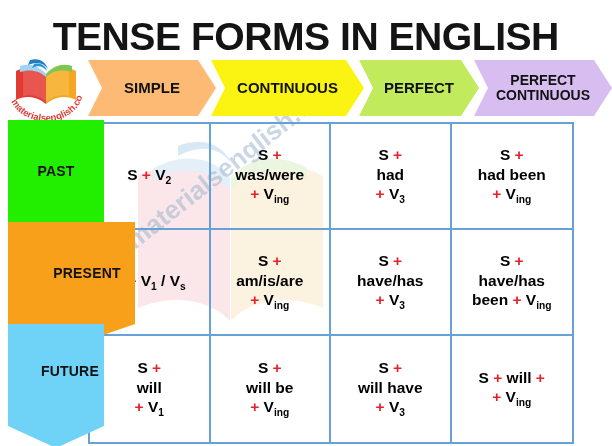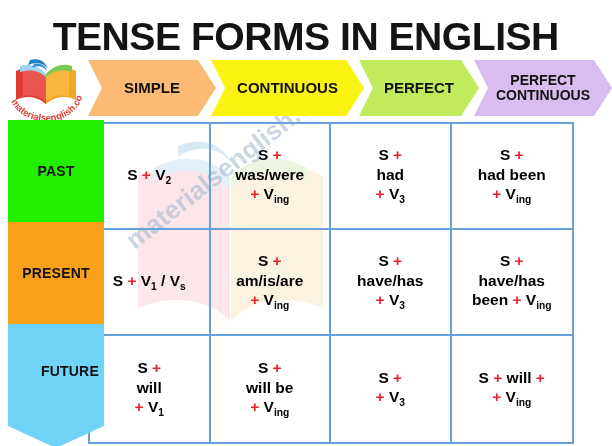--- a/index.html
+++ b/index.html
@@ -220,21 +220,21 @@
         <span>PERFECT</span><br>
         <span>CONTINUOUS</span>
       </span>
     </div>
   </div>
 
   <div id="row-labels">
     <div class="row-head" style="top:0px;height:124px;background:#22ee00;">
       <span style="margin-bottom:22px;">PAST</span>
     </div>
-    <div class="row-head" style="top:102px;height:124px;background:#f9a01b;">
+    <div class="row-head" style="top:102px;height:124px;background:#f9a01b;padding-left:31px;">
       <span style="margin-bottom:22px;">PRESENT</span>
     </div>
     <div class="row-head" style="top:204px;height:124px;background:#6fd2f7;">
       <span style="margin-bottom:30px;padding-left:28px;">FUTURE</span>
     </div>
   </div>
 
   <div id="table">
       <div class="cell" aria-label="S + V2">
         <span class="ln"><span>S</span><span class="plus"> + </span><span>V</span><span class="sub">2</span></span>
@@ -277,20 +277,21 @@
         <span class="ln"><span>will</span></span>
         <span class="ln"><span class="plus">+ </span><span>V</span><span class="sub">1</span></span>
       </div>
       <div class="cell" aria-label="S + will be + Ving">
         <span class="ln"><span>S</span><span class="plus"> +</span></span>
         <span class="ln"><span>will be</span></span>
         <span class="ln"><span class="plus">+ </span><span>V</span><span class="sub">ing</span></span>
       </div>
       <div class="cell" aria-label="S + will have + V3">
         <span class="ln"><span>S</span><span class="plus"> +</span></span>
+        <span class="ln"><span>will have</span></span>
         <span class="ln"><span class="plus">+ </span><span>V</span><span class="sub">3</span></span>
       </div>
       <div class="cell" aria-label="S + will + have been + Ving">
         <span class="ln"><span>S</span><span class="plus"> + </span><span>will</span><span class="plus"> +</span></span>
         <span class="ln"><span class="plus">+ </span><span>V</span><span class="sub">ing</span></span>
       </div>
     </div>
 
 </div>
 

